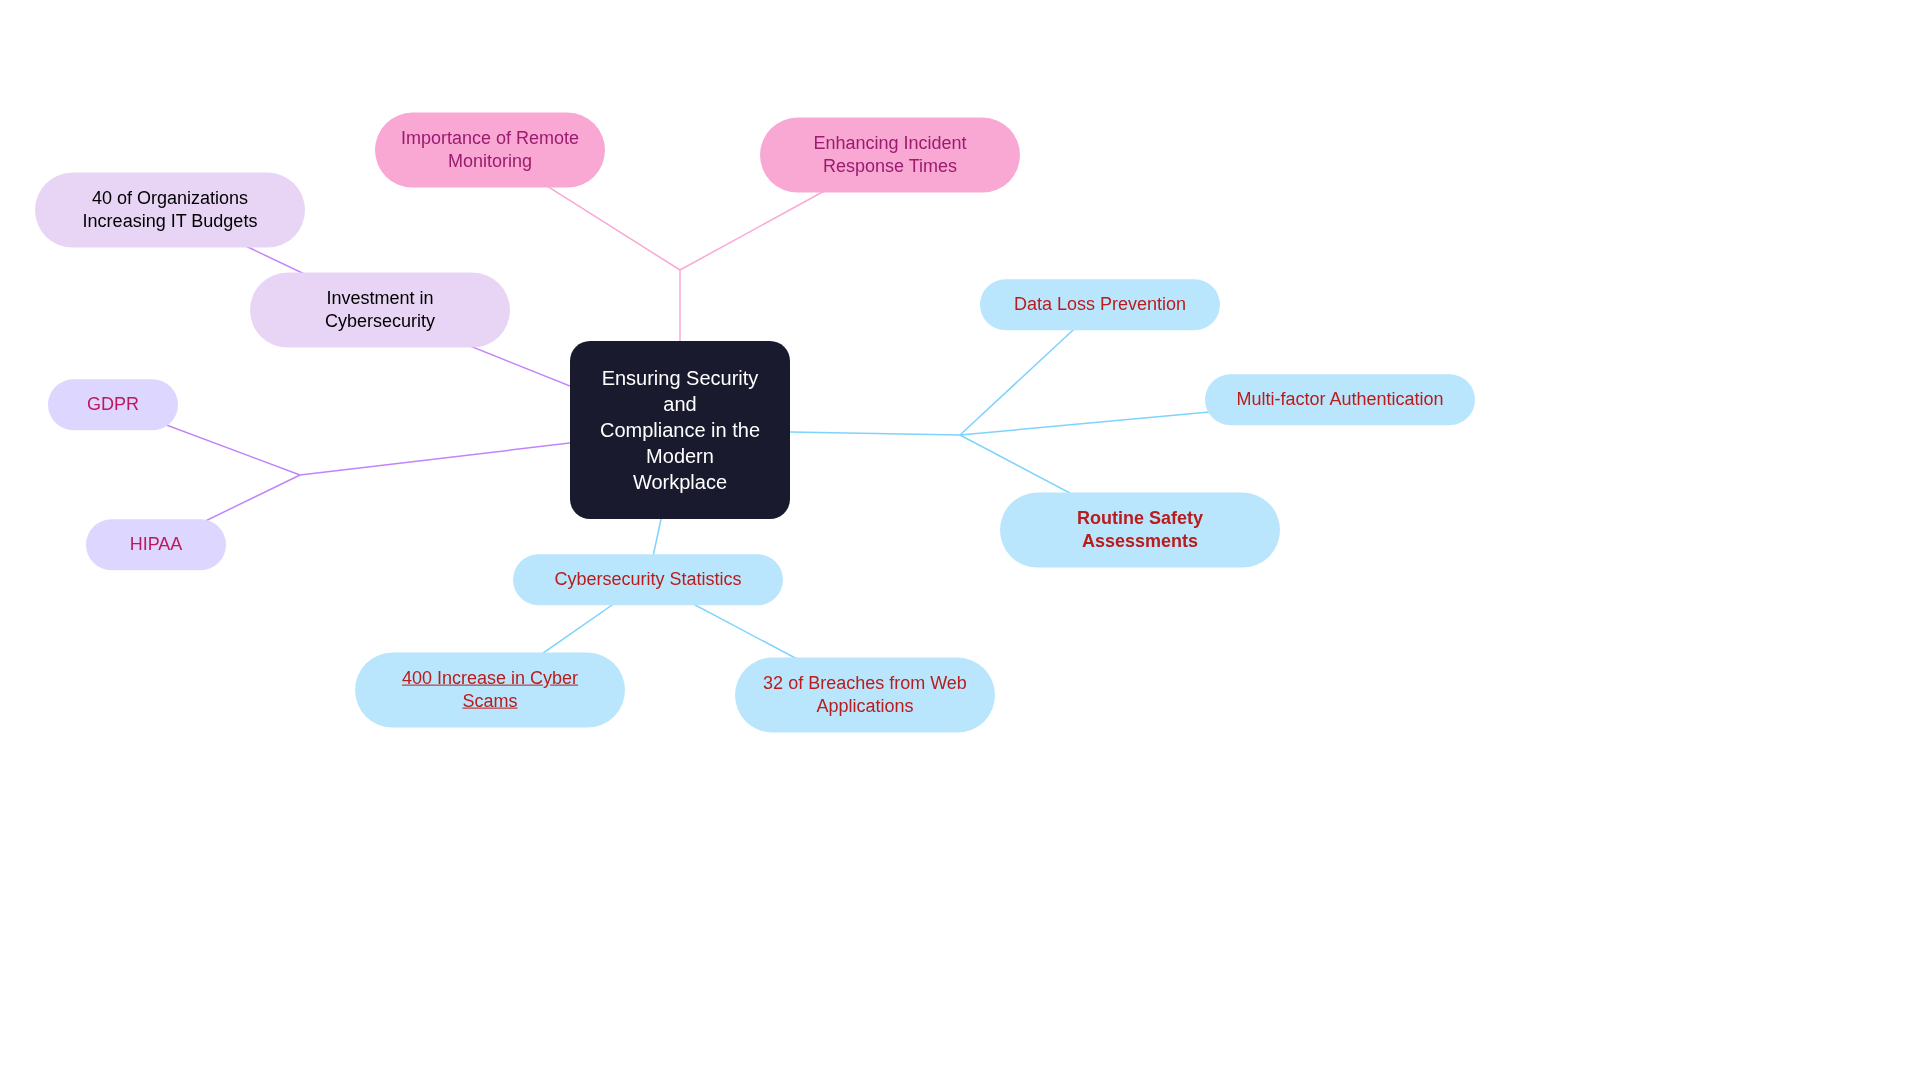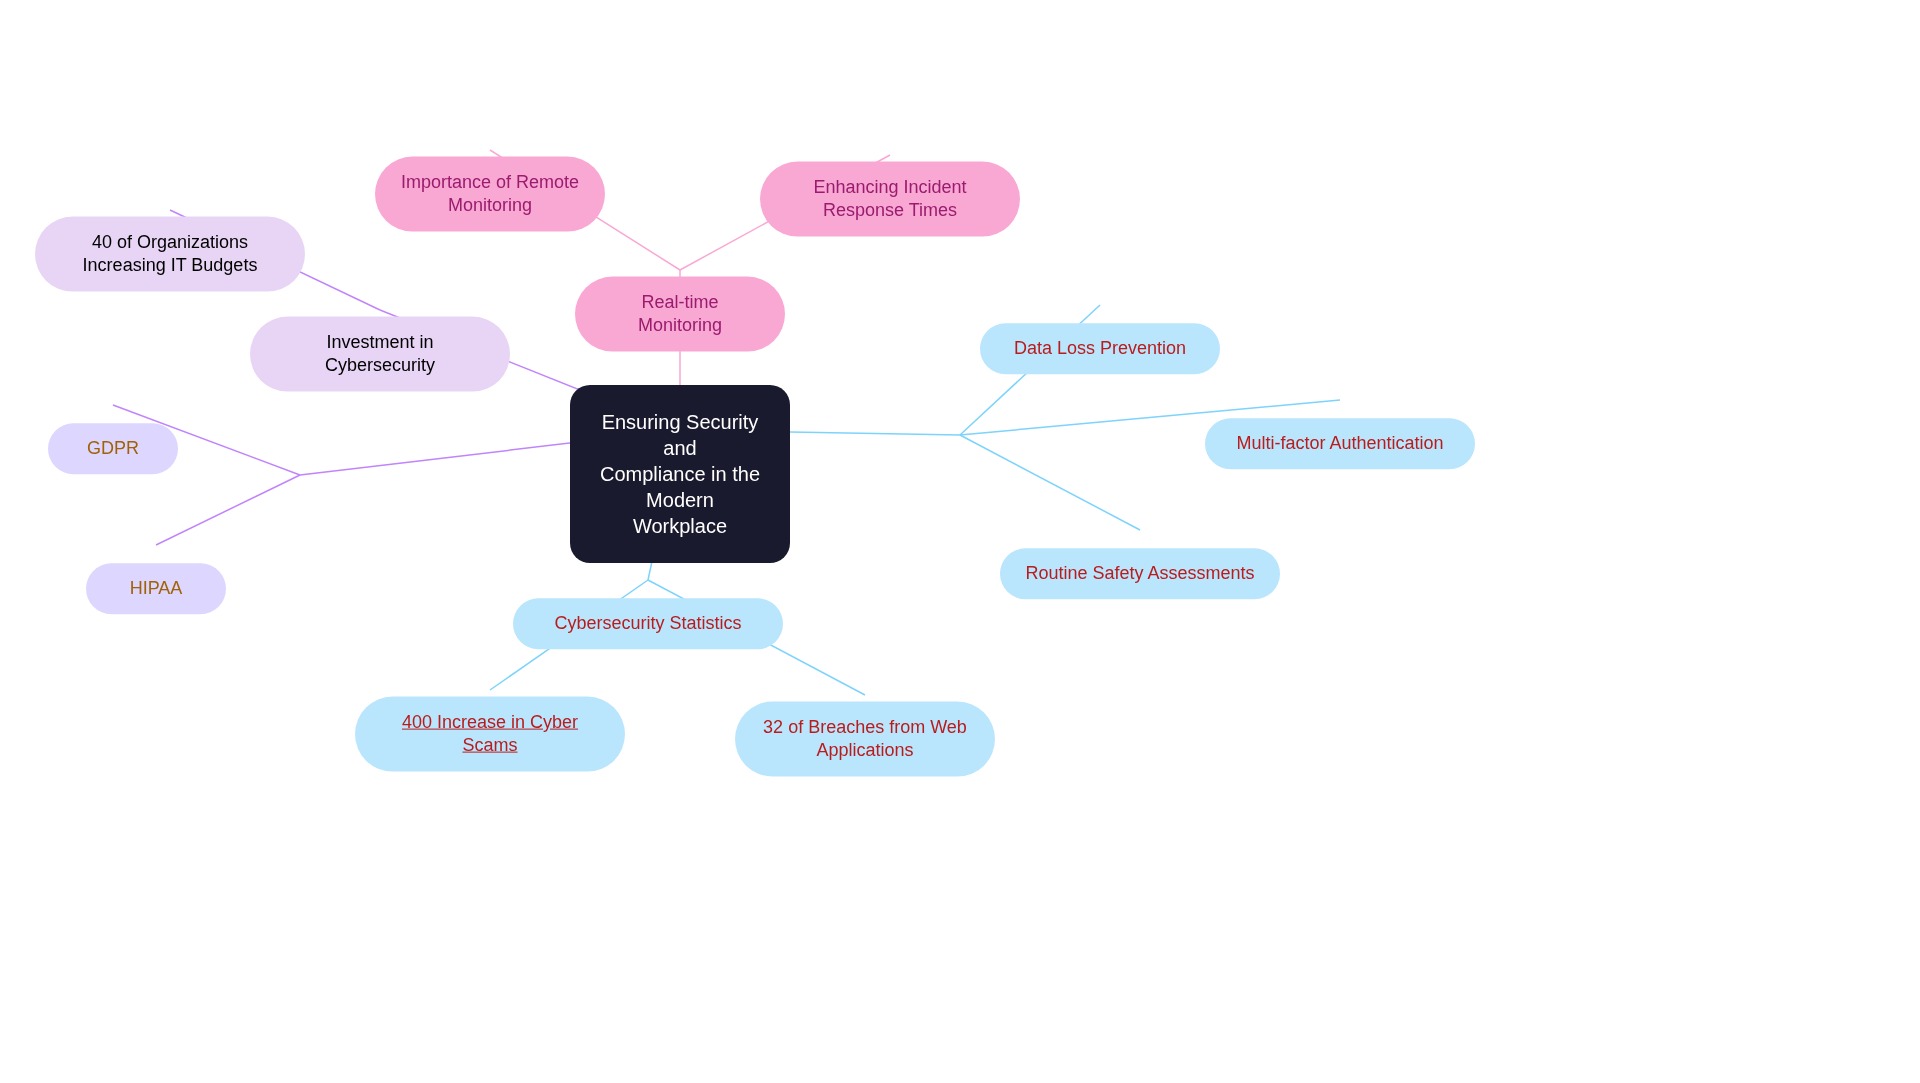--- a/index.html
+++ b/index.html
@@ -21,21 +21,20 @@
       position: absolute;
       border-radius: 50px;
       display: flex;
       align-items: center;
       justify-content: center;
       text-align: center;
       padding: 14px 22px;
       font-size: 18px;
       line-height: 1.3;
       transform: translate(-50%, -50%);
-      margin-top: 44px;
     }
     .node-center {
       background: #1a1a2e;
       color: #ffffff;
       border-radius: 20px;
       font-size: 20px;
       font-weight: 500;
       width: 220px;
       padding: 24px 25px;
     }
@@ -49,21 +48,21 @@
       color: #000000;
       border: none;
     }
     .node-blue {
       background: #bae6fd;
       color: #b91c1c;
       border: none;
     }
     .node-purple-light {
       background: #ddd6fe;
-      color: #a16207;
+      color: #be185d;
       border: none;
     }
     svg.lines {
       position: absolute;
       top: 0; left: 0;
       width: 1920px;
       height: 1083px;
       pointer-events: none;
     }
     svg.lines line {
@@ -91,30 +90,29 @@
     <line x1="960" y1="435" x2="1140" y2="530" stroke="#7dd3fc"></line>
   </svg>
 
 <div id="mindmap-canvas">
 
   <div class="node node-center" id="node-center" style="left: 680px; top: 430px;">
     <span style="white-space: pre-line;">Ensuring Security and
 Compliance in the Modern
 Workplace</span>
   </div>
-<div class="node node-pink" id="node-realtime-monitoring" style="left: 680px; top: 270px; width: 210px;">Real-time Monitoring</div>
     <div class="node node-pink" id="node-importance-remote" style="left: 490px; top: 150px; width: 230px;">Importance of Remote
 Monitoring</div>
     <div class="node node-pink" id="node-enhancing-incident" style="left: 890px; top: 155px; width: 260px;">Enhancing Incident Response
 Times</div>
     <div class="node node-purple" id="node-investment-cyber" style="left: 380px; top: 310px; width: 260px;">Investment in Cybersecurity</div>
     <div class="node node-purple" id="node-org-increasing" style="left: 170px; top: 210px; width: 270px;">40 of Organizations Increasing
 IT Budgets</div>
     <div class="node node-purple-light" id="node-gdpr" style="left: 113px; top: 405px; width: 130px;">GDPR</div>
     <div class="node node-purple-light" id="node-hipaa" style="left: 156px; top: 545px; width: 140px;">HIPAA</div>
     <div class="node node-blue" id="node-cybersecurity-stats" style="left: 648px; top: 580px; width: 270px;">Cybersecurity Statistics</div>
     <div class="node node-blue" id="node-400-increase" style="left: 490px; top: 690px; width: 270px; text-decoration: underline;">400 Increase in Cyber Scams</div>
     <div class="node node-blue" id="node-25-breaches" style="left: 865px; top: 695px; width: 260px;">32 of Breaches from Web
 Applications</div>
     <div class="node node-blue" id="node-data-loss" style="left: 1100px; top: 305px; width: 240px;">Data Loss Prevention</div>
     <div class="node node-blue" id="node-multi-factor" style="left: 1340px; top: 400px; width: 270px;">Multi-factor Authentication</div>
-    <div class="node node-blue" id="node-routine-safety" style="left: 1140px; top: 530px; width: 280px;">Routine Safety Assessments</div>
+    <div class="node node-blue" id="node-routine-safety" style="left: 1140px; top: 530px; width: 280px; font-weight: bold;">Routine Safety Assessments</div>
   </div>
 
 </body></html>

